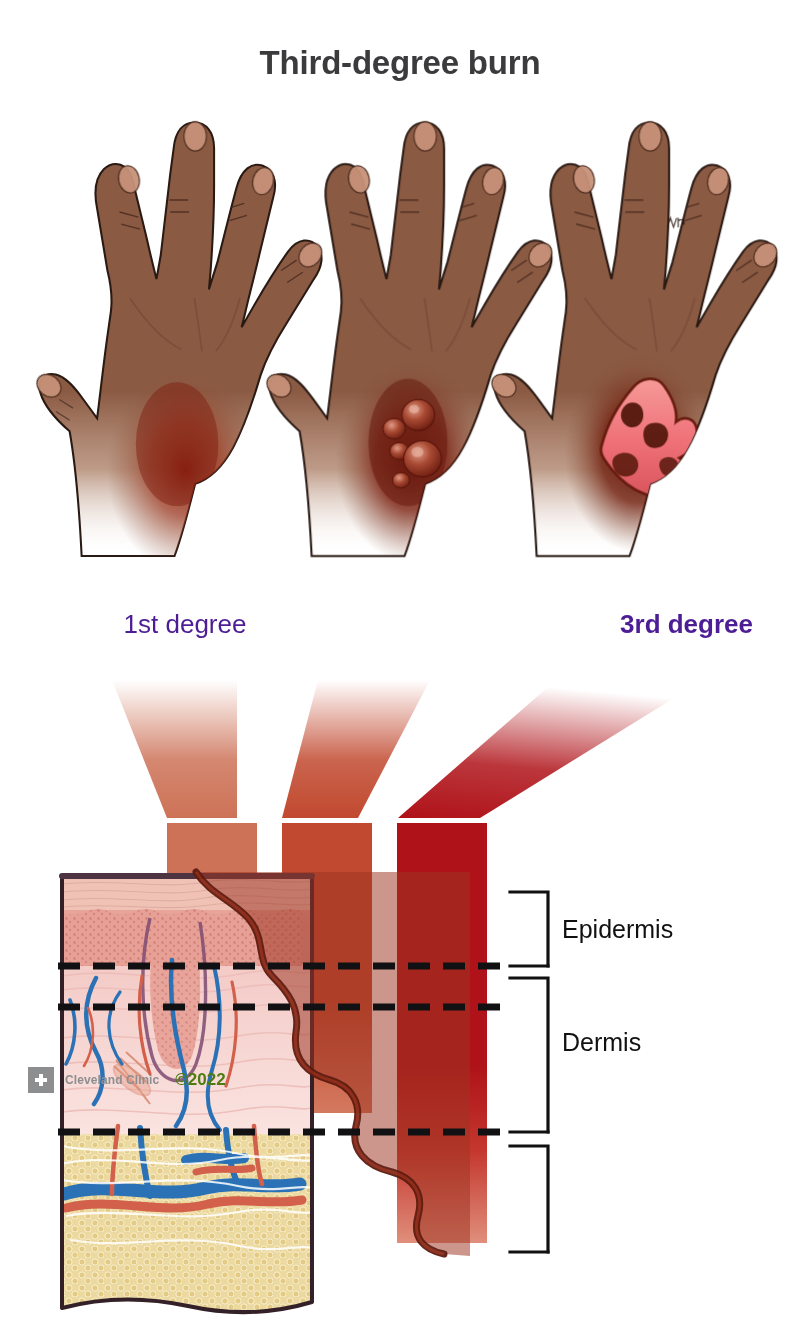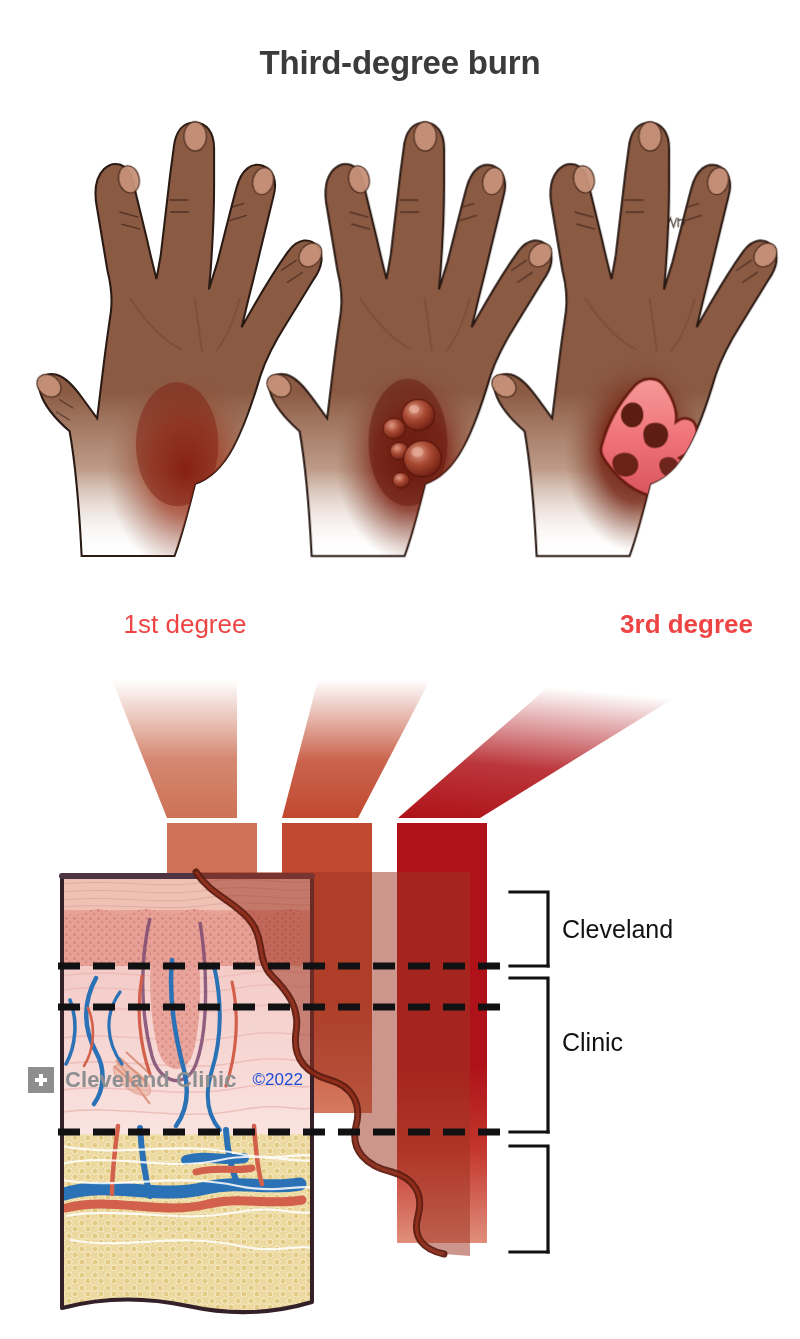--- a/index.html
+++ b/index.html
@@ -24,21 +24,21 @@
     text-align: center;
     font-size: 33px;
     font-weight: bold;
     color: #3b3b3d;
     letter-spacing: -0.2px;
   }
   .hand-label {
     position: absolute;
     top: 609px;
     font-size: 26px;
-    color: #ef4444;
+    color: #4c1d95;
     text-align: center;
     width: 220px;
   }
   .hand-label.l1 { left: 75px; }
   .hand-label.l2 { left: 296px; }
   .hand-label.l3 { left: 533px; font-weight: bold; text-align: right; }
 
   .layer-label {
     position: absolute;
     font-size: 25px;
@@ -54,26 +54,26 @@
     position: absolute;
     left: 28px; bottom: 26px;
     display: flex; align-items: center;
   }
   .cc-mark { width: 26px; height: 26px; position: relative; }
   .cc-mark i {
     position: absolute; background: #8d8e90; display: block;
   }
   .cc-brand {
     margin-left: 11px;
-    font-size: 22px; font-weight: bold; color: #8d8e90;
+    font-size: 12px; font-weight: bold; color: #8d8e90;
     letter-spacing: 0.1px;
   }
   .cc-copy {
     margin-left: 16px;
-    font-size: 17px; color: #1d4ed8;
+    font-size: 17px; color: #4d7c0f; font-weight: bold;
   }
   svg { display: block; }
   .stage { position: absolute; left:0; top:0; }
 </style>
 </head>
 <body>
 
 <div id="infographic">
 
   <div class="title">Third-degree burn</div>
@@ -425,22 +425,22 @@
       <path d="M548,306 H510"></path>
 
       <path d="M510,318 H548 V472"></path>
       <path d="M548,472 H510"></path>
 
       <path d="M510,486 H548 V592"></path>
       <path d="M548,592 H510"></path>
     </g>
   </svg>
 
-  <div class="layer-label" id="label-epidermis">Cleveland</div>
-  <div class="layer-label" id="label-dermis">Clinic</div>
+  <div class="layer-label" id="label-epidermis">Epidermis</div>
+  <div class="layer-label" id="label-dermis">Dermis</div>
 
   <div class="footer">
     <div class="cc-mark">
       <i style="left:0;top:0;width:11px;height:11px;"></i>
       <i style="right:0;top:0;width:11px;height:11px;"></i>
       <i style="left:0;bottom:0;width:11px;height:11px;"></i>
       <i style="right:0;bottom:0;width:11px;height:11px;"></i>
       <i style="left:8px;top:0;width:10px;height:7px;"></i>
       <i style="left:8px;bottom:0;width:10px;height:7px;"></i>
       <i style="left:0;top:8px;width:7px;height:10px;"></i>

